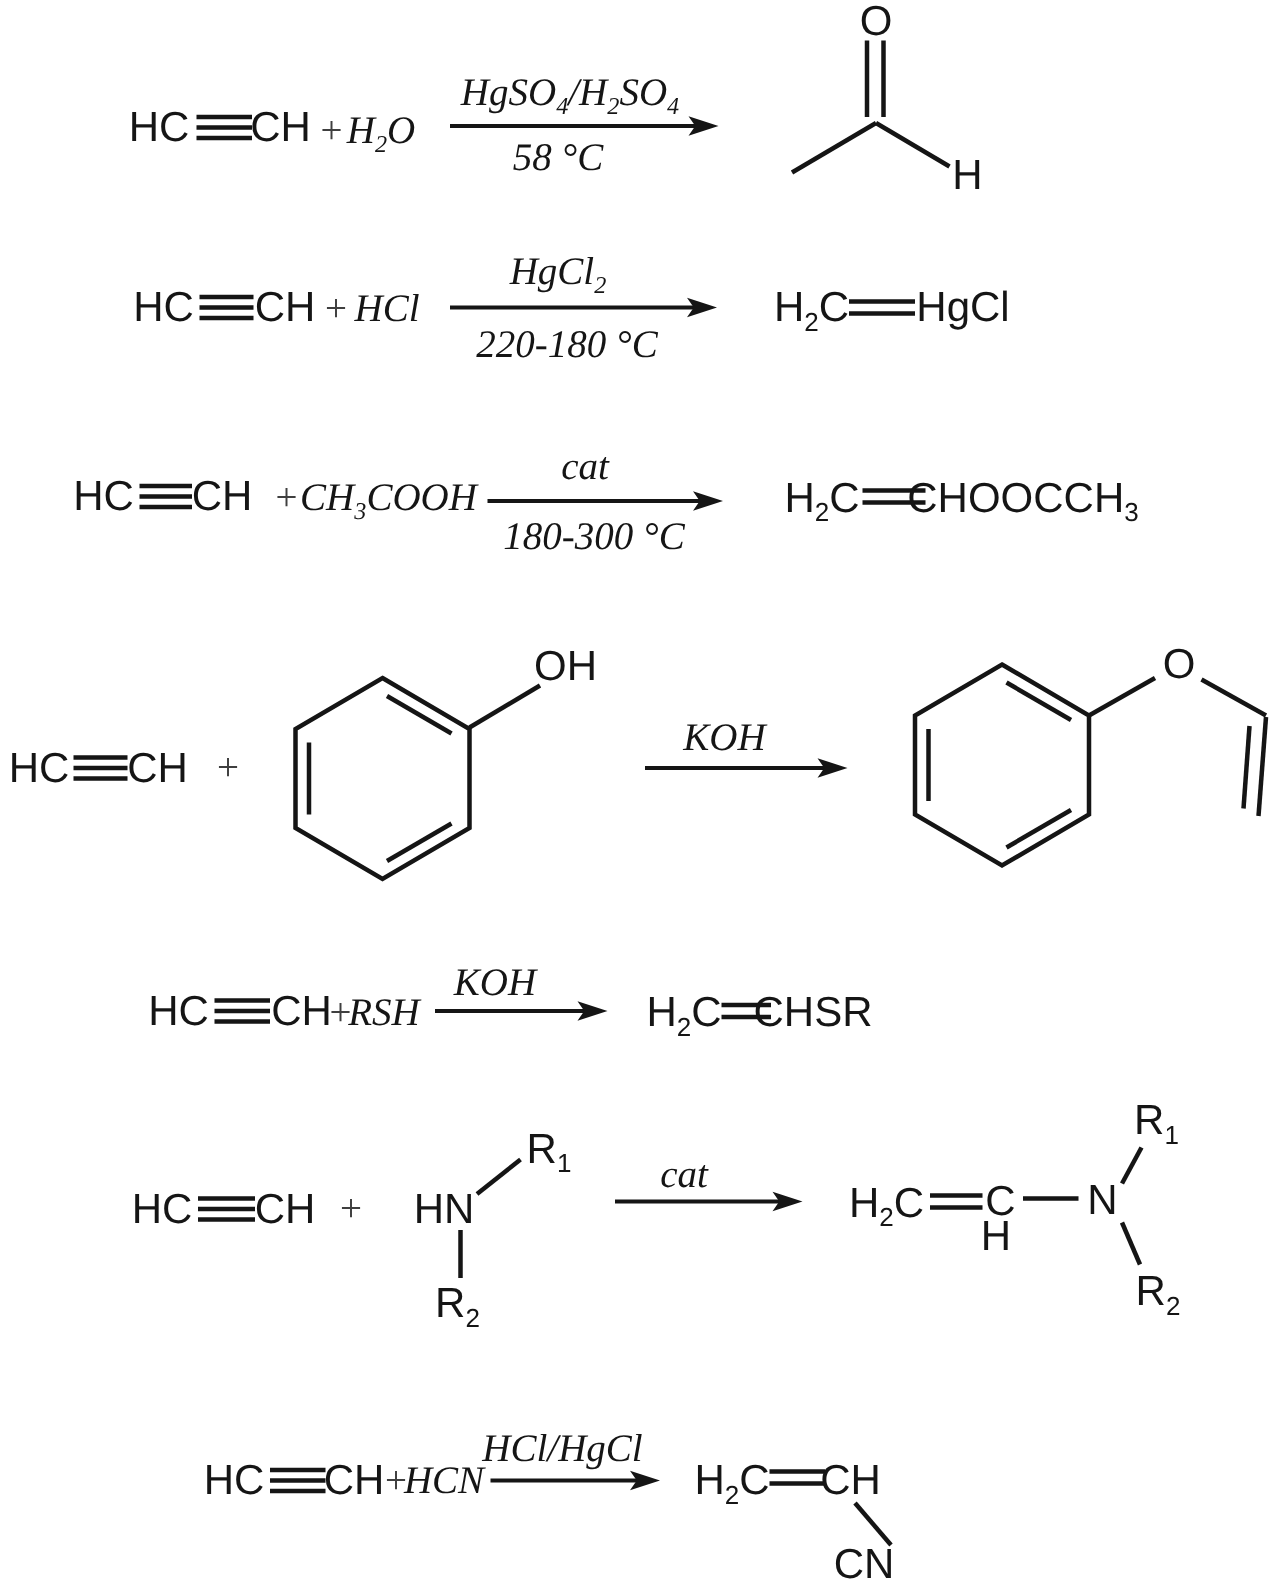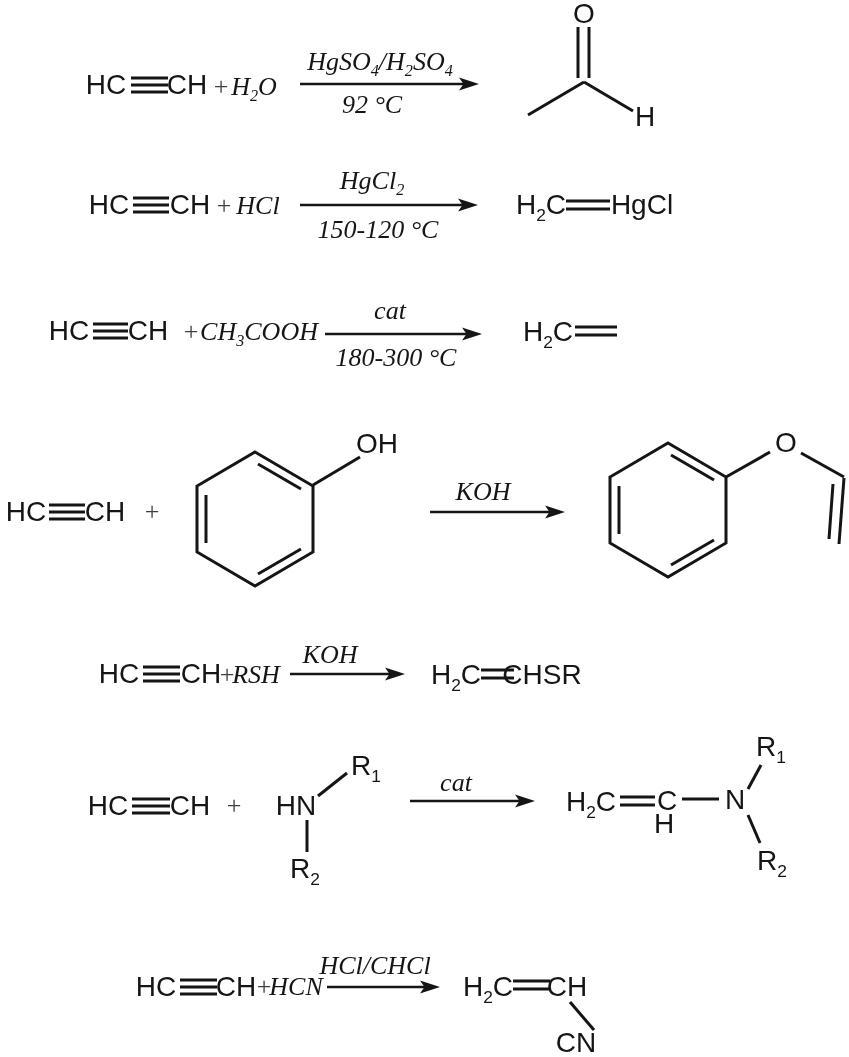--- a/index.html
+++ b/index.html
@@ -150,40 +150,41 @@
       <line x1="513" y1="989" x2="550" y2="989"></line>
     </g>
     <line class="stroke" x1="570" y1="1002" x2="594" y2="1030"></line>
   </svg>
 
   <div class="t sans" style="left:106px;top:85px">HC</div>
   <div class="t sans" style="left:187px;top:85px">CH</div>
   <div class="t plus" style="left:221px;top:87px">+</div>
   <div class="t serif" style="left:254px;top:87px">H<sub>2</sub>O</div>
   <div class="t serif" style="left:380px;top:62px">HgSO<sub>4</sub>/H<sub>2</sub>SO<sub>4</sub></div>
-  <div class="t serif" style="left:372px;top:105px">92 °C</div>
+  <div class="t serif" style="left:372px;top:105px">58 °C</div>
   <div class="t sans" style="left:584px;top:14px">O</div>
   <div class="t sans" style="left:645px;top:117px">H</div>
 
   <div class="t sans" style="left:109px;top:205px">HC</div>
   <div class="t sans" style="left:190px;top:205px">CH</div>
   <div class="t plus" style="left:224px;top:206px">+</div>
   <div class="t serif" style="left:258px;top:206px">HCl</div>
   <div class="t serif" style="left:372px;top:181px">HgCl<sub>2</sub></div>
-  <div class="t serif" style="left:378px;top:230px">150-120 °C</div>
+  <div class="t serif" style="left:378px;top:230px">220-180 °C</div>
   <div class="t sans" style="left:541px;top:205px">H<sub>2</sub>C</div>
   <div class="t sans" style="left:642px;top:205px">HgCl</div>
 
   <div class="t sans" style="left:69px;top:331px">HC</div>
   <div class="t sans" style="left:148px;top:331px">CH</div>
   <div class="t plus" style="left:191px;top:332px">+</div>
   <div class="t serif" style="left:259px;top:332px">CH<sub>3</sub>COOH</div>
   <div class="t serif" style="left:390px;top:311px">cat</div>
   <div class="t serif" style="left:396px;top:358px">180-300 °C</div>
   <div class="t sans" style="left:548px;top:332px">H<sub>2</sub>C</div>
+  <div class="t sans" style="left:682px;top:332px">CHOOCCH<sub>3</sub></div>
 
   <div class="t sans" style="left:26px;top:512px">HC</div>
   <div class="t sans" style="left:105px;top:512px">CH</div>
   <div class="t plus" style="left:152px;top:512px">+</div>
   <div class="t sans" style="left:377px;top:444px">OH</div>
   <div class="t serif" style="left:483px;top:492px">KOH</div>
   <div class="t sans" style="left:786px;top:443px">O</div>
 
   <div class="t sans" style="left:119px;top:674px">HC</div>
   <div class="t sans" style="left:201px;top:674px">CH</div>
@@ -204,18 +205,18 @@
   <div class="t sans" style="left:667px;top:801px">C</div>
   <div class="t sans" style="left:664px;top:824px">H</div>
   <div class="t sans" style="left:735px;top:800px">N</div>
   <div class="t sans" style="left:771px;top:747px">R<sub>1</sub></div>
   <div class="t sans" style="left:772px;top:861px">R<sub>2</sub></div>
 
   <div class="t sans" style="left:156px;top:987px">HC</div>
   <div class="t sans" style="left:236px;top:987px">CH</div>
   <div class="t plus" style="left:264px;top:987px">+</div>
   <div class="t serif" style="left:296px;top:987px">HCN</div>
-  <div class="t serif" style="left:375px;top:966px">HCl/CHCl</div>
+  <div class="t serif" style="left:375px;top:966px">HCl/HgCl</div>
   <div class="t sans" style="left:488px;top:987px">H<sub>2</sub>C</div>
   <div class="t sans" style="left:567px;top:987px">CH</div>
   <div class="t sans" style="left:576px;top:1043px">CN</div>
 
 </div>
 
 </body></html>

